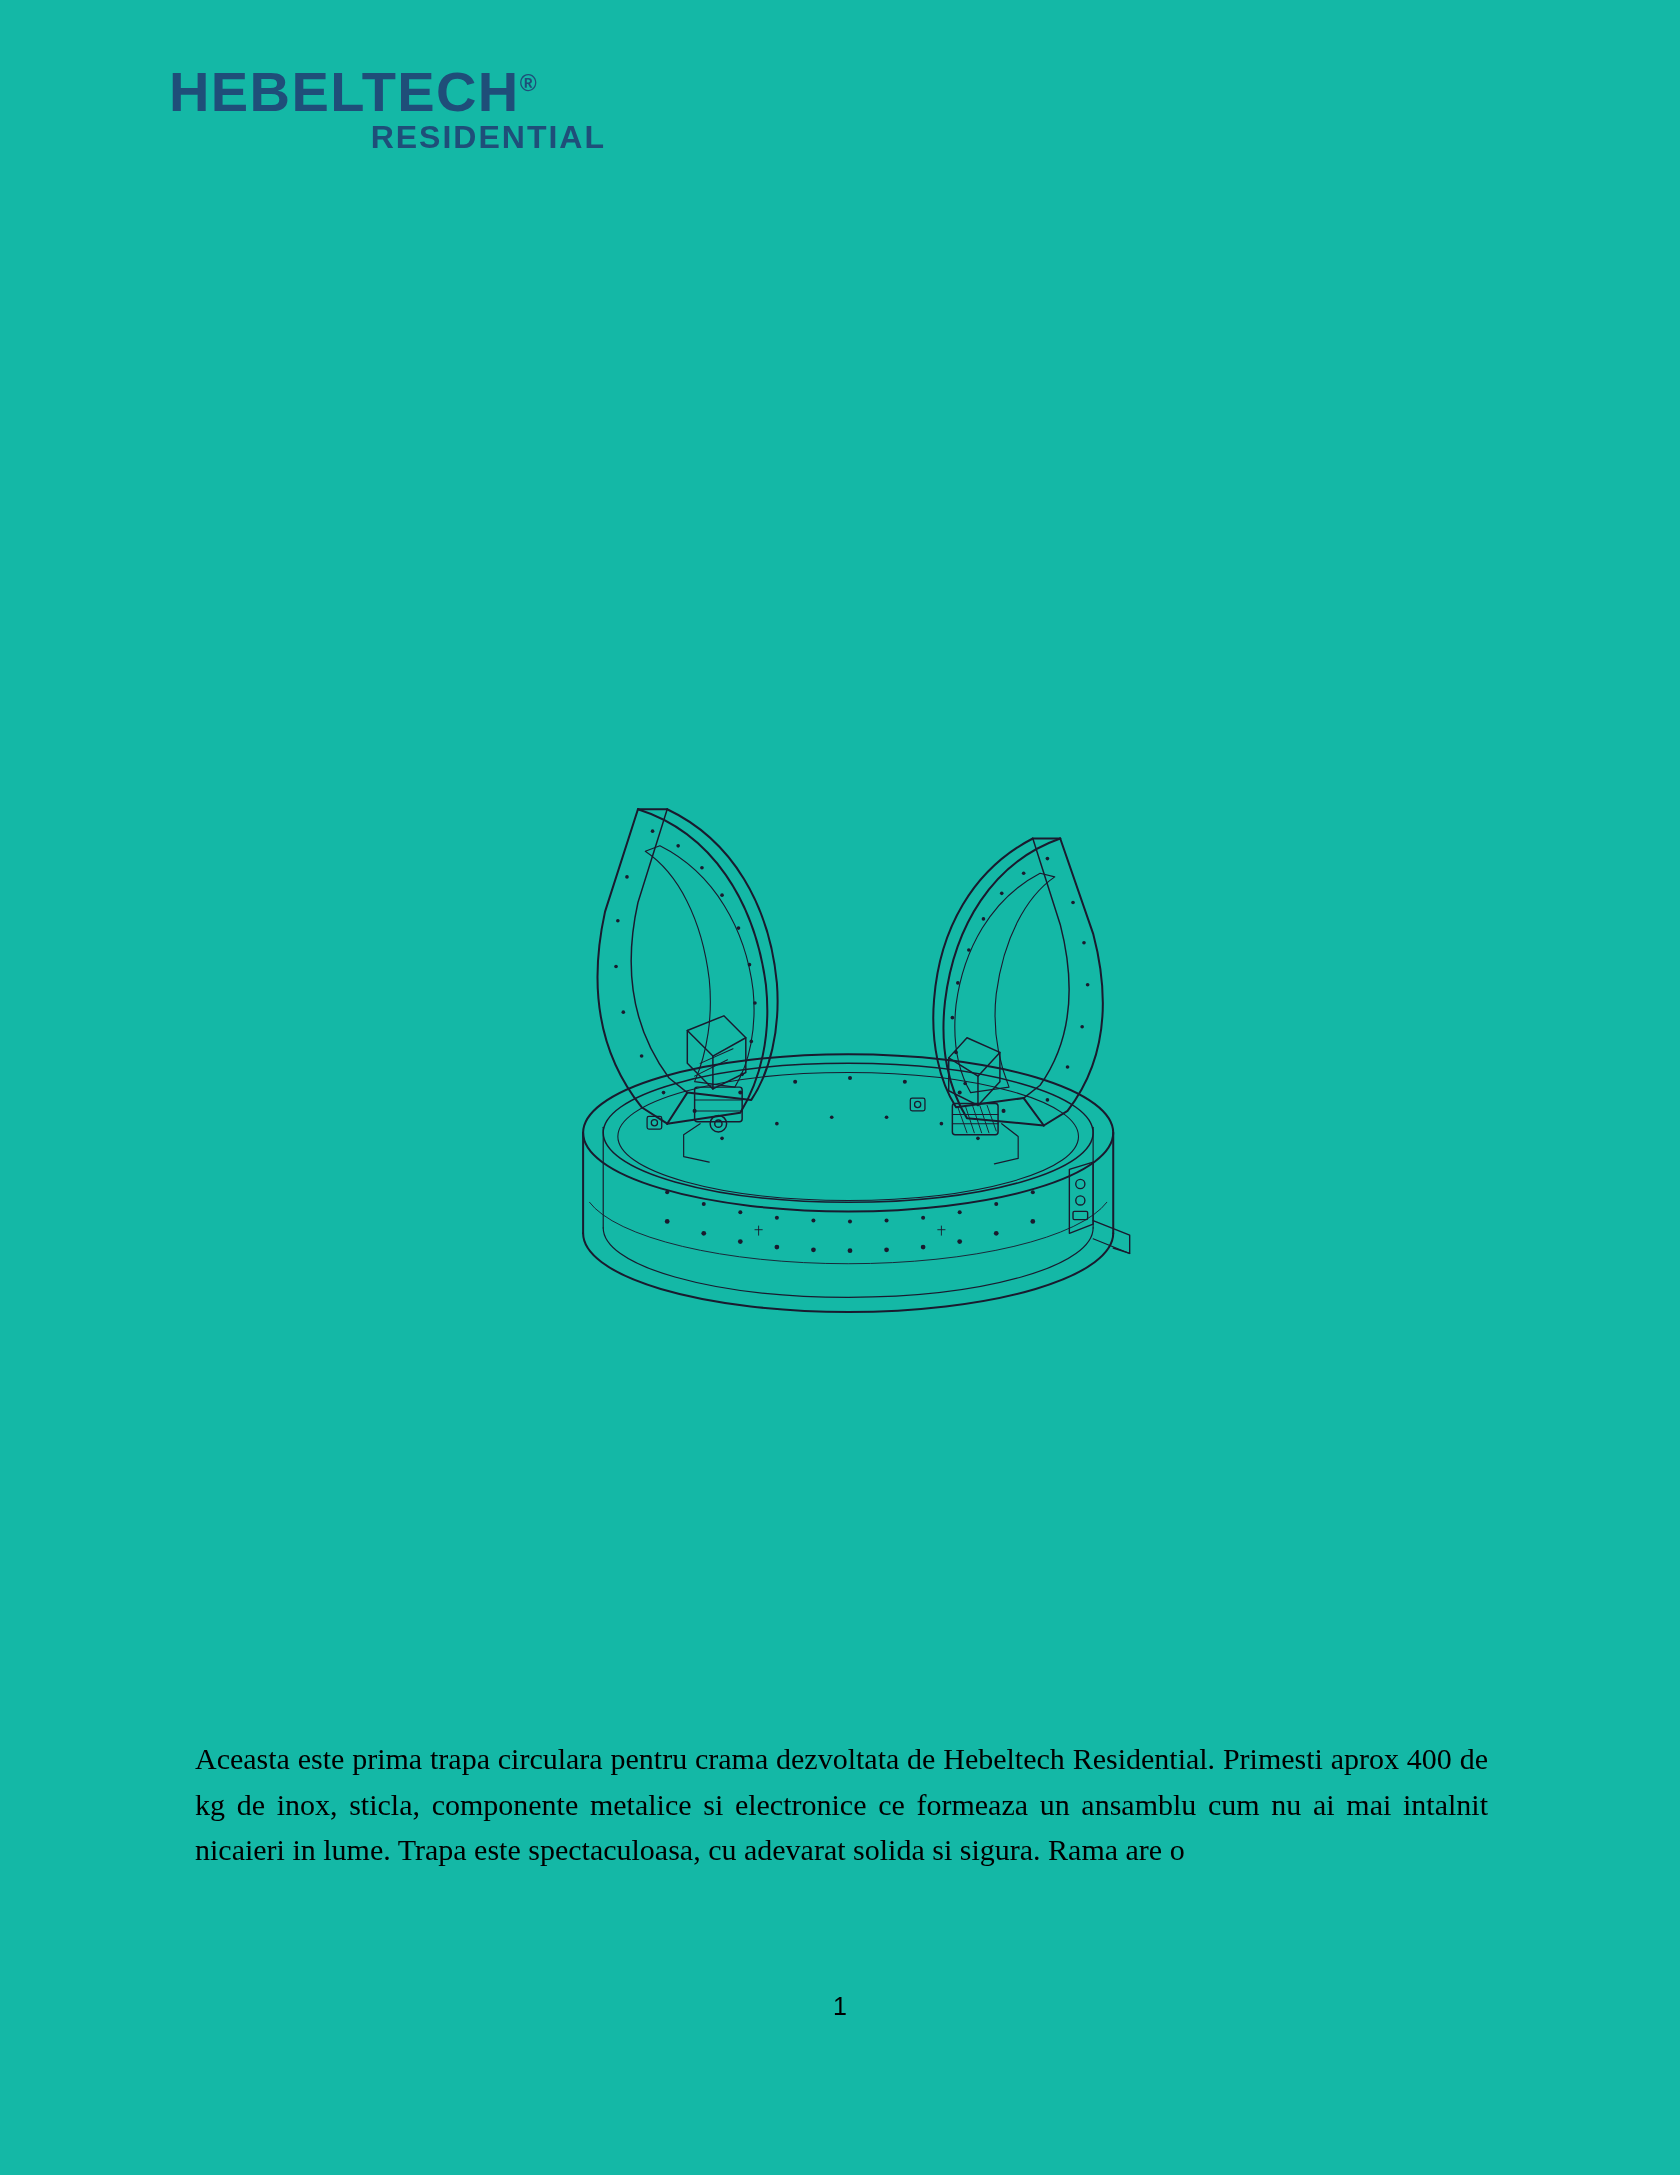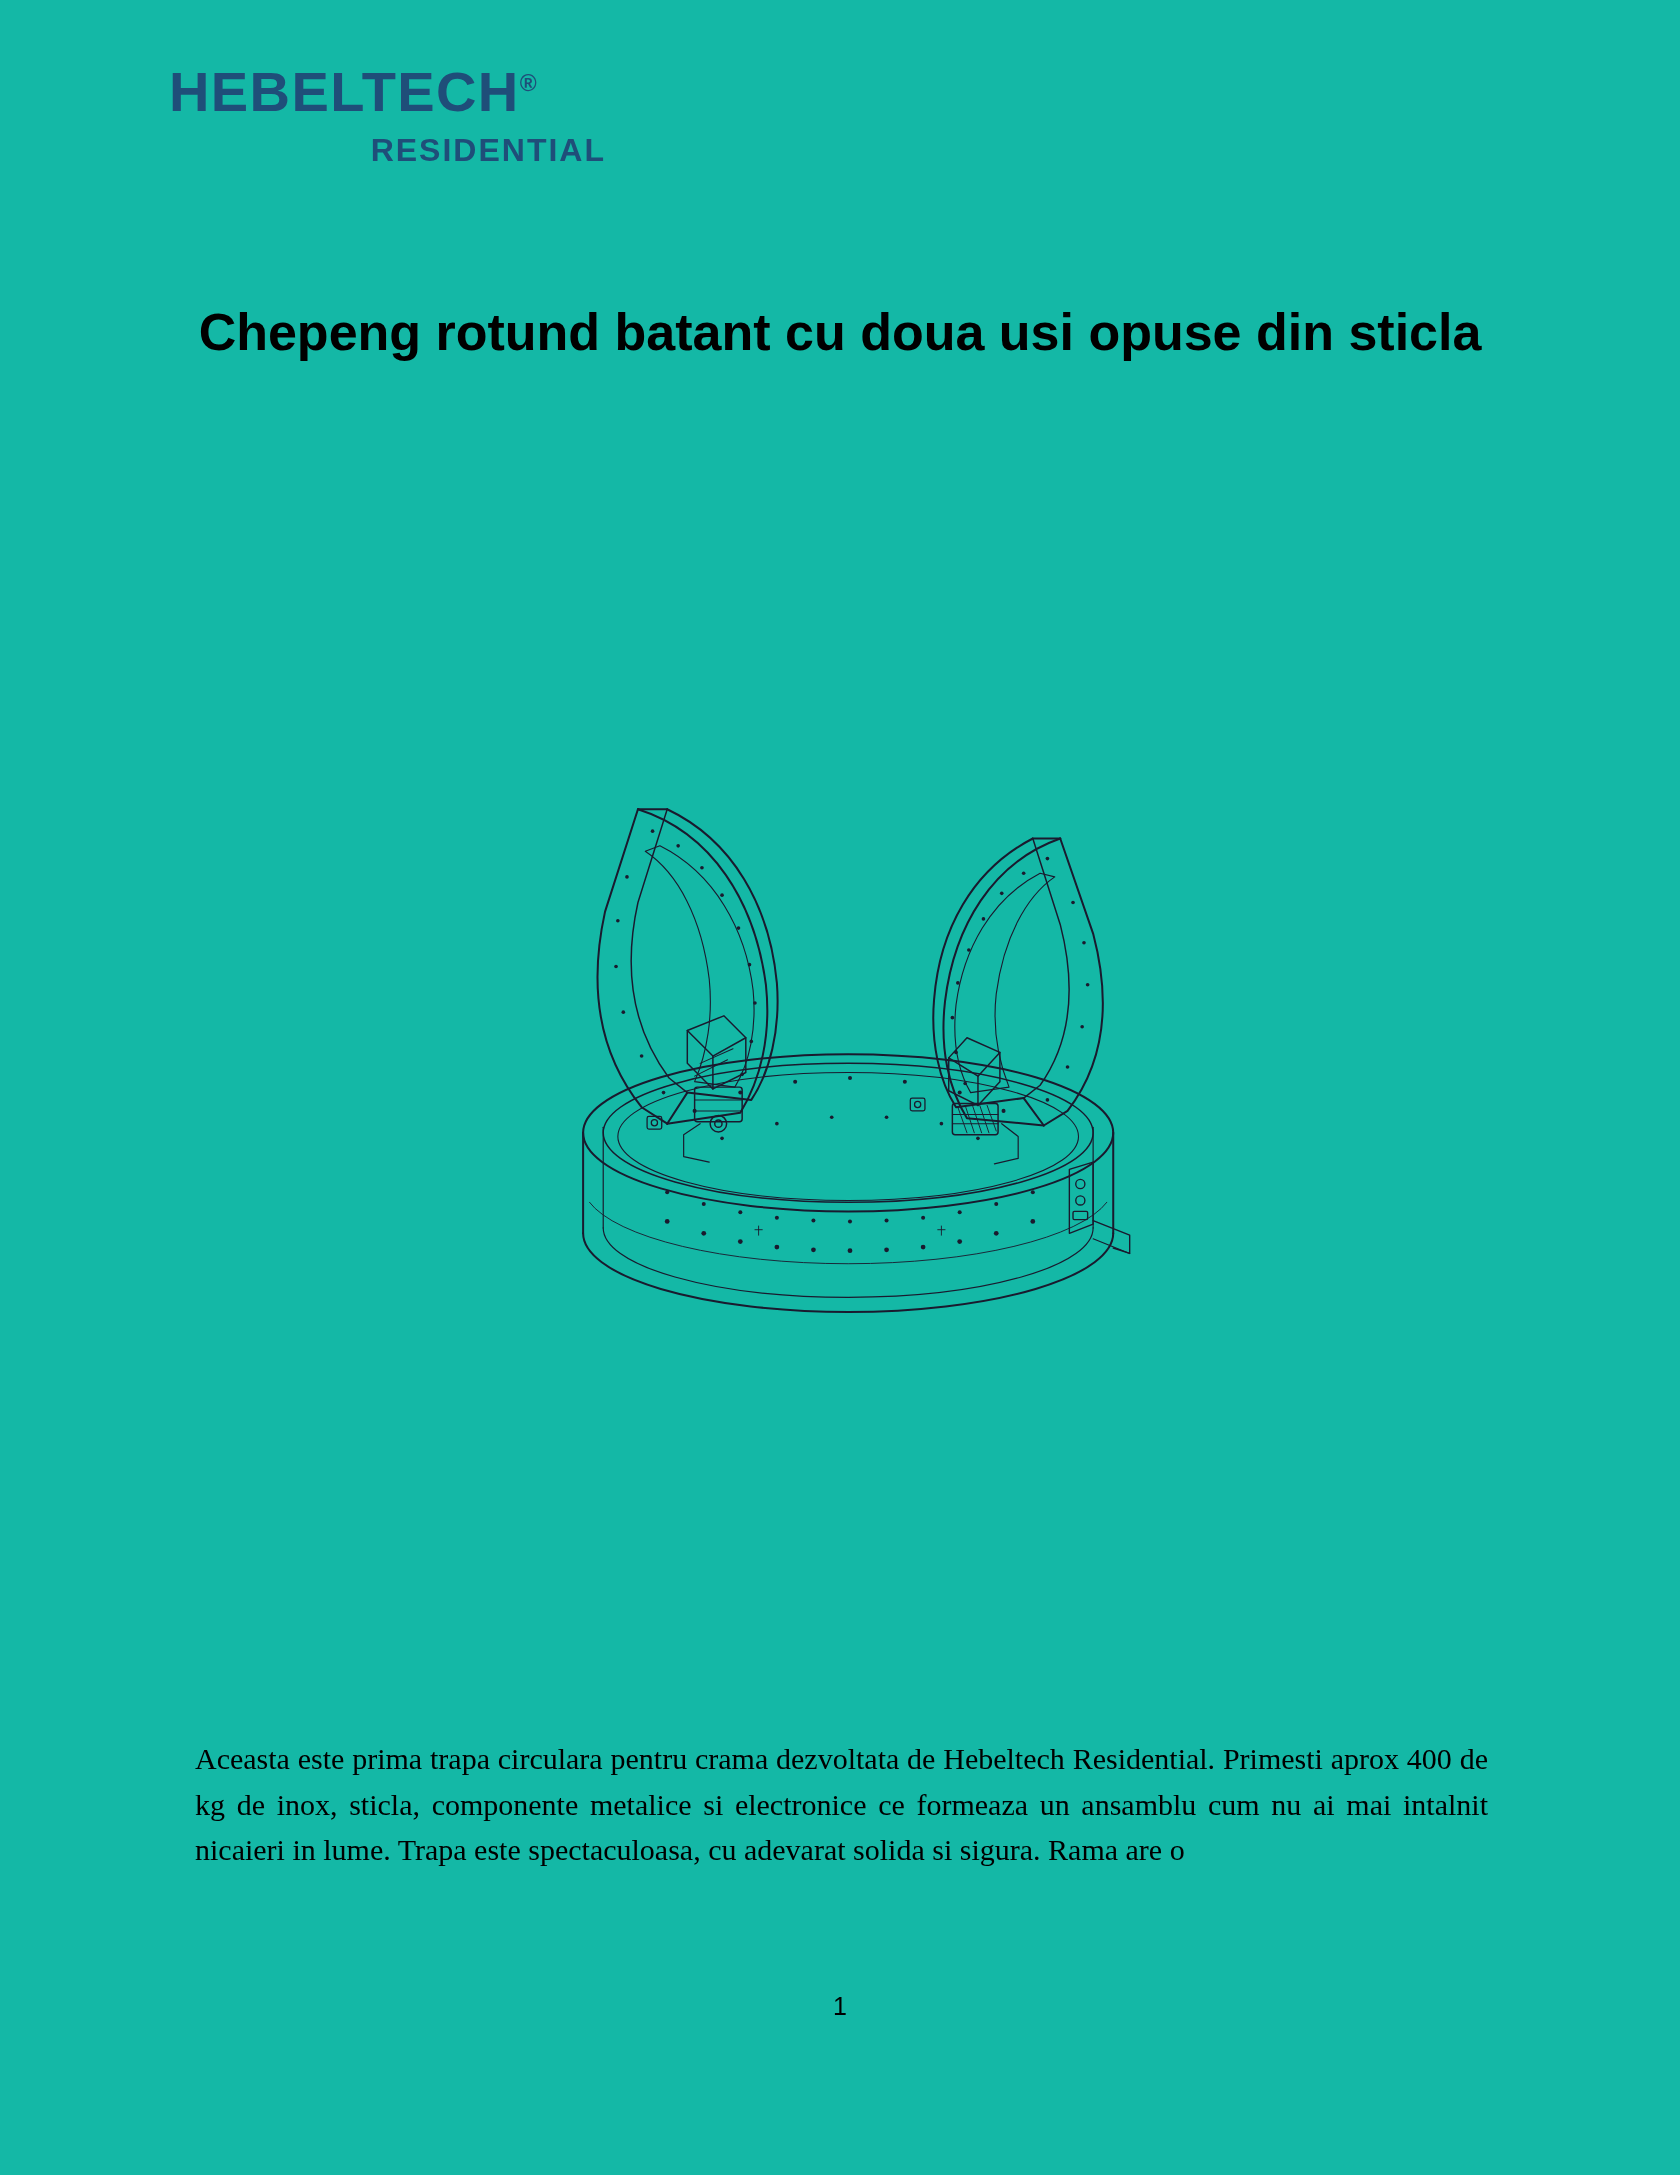--- a/index.html
+++ b/index.html
@@ -45,21 +45,21 @@
     letter-spacing: 0;
   }
   .logo-sub {
     font-family: "Liberation Sans", sans-serif;
     font-weight: bold;
     font-size: 32px;
     letter-spacing: 2px;
     color: #1f4e79;
     text-align: right;
     width: 437px;
-    margin-top: 14px;
+    margin-top: 1px;
     line-height: 1;
   }
 
   
   .doc-title {
     position: absolute;
     left: 164px;
     top: 265px;
     width: 1352px;
     text-align: center;
@@ -111,21 +111,20 @@
 </head>
 <body>
 
 <div class="page">
 
   <div class="logo-block">
     <div class="logo-main"><span>HEBELTECH</span><span class="logo-reg">®</span></div>
     <div class="logo-sub">RESIDENTIAL</div>
   </div>
 
-  <h1 class="doc-title">Chepeng rotund batant cu doua usi opuse din sticla</h1>
 
   <div class="figure">
     <svg viewBox="0 0 1000 700" xmlns="http://www.w3.org/2000/svg" fill="none" stroke="#1a1a2e" stroke-width="2.2" stroke-linejoin="round" stroke-linecap="round">
 
       <ellipse cx="498" cy="480" rx="290" ry="86"></ellipse>
 
       <ellipse cx="498" cy="480" rx="268" ry="76" stroke-width="1.6"></ellipse>
 
       <ellipse cx="498" cy="484" rx="252" ry="70" stroke-width="1.2"></ellipse>
 

